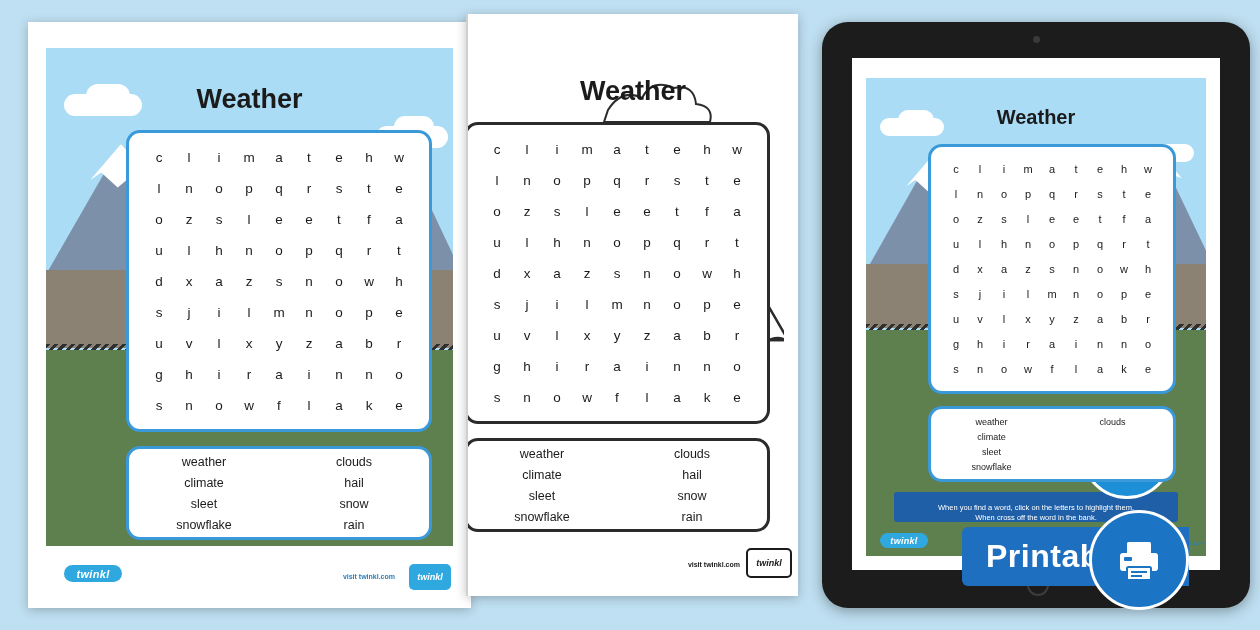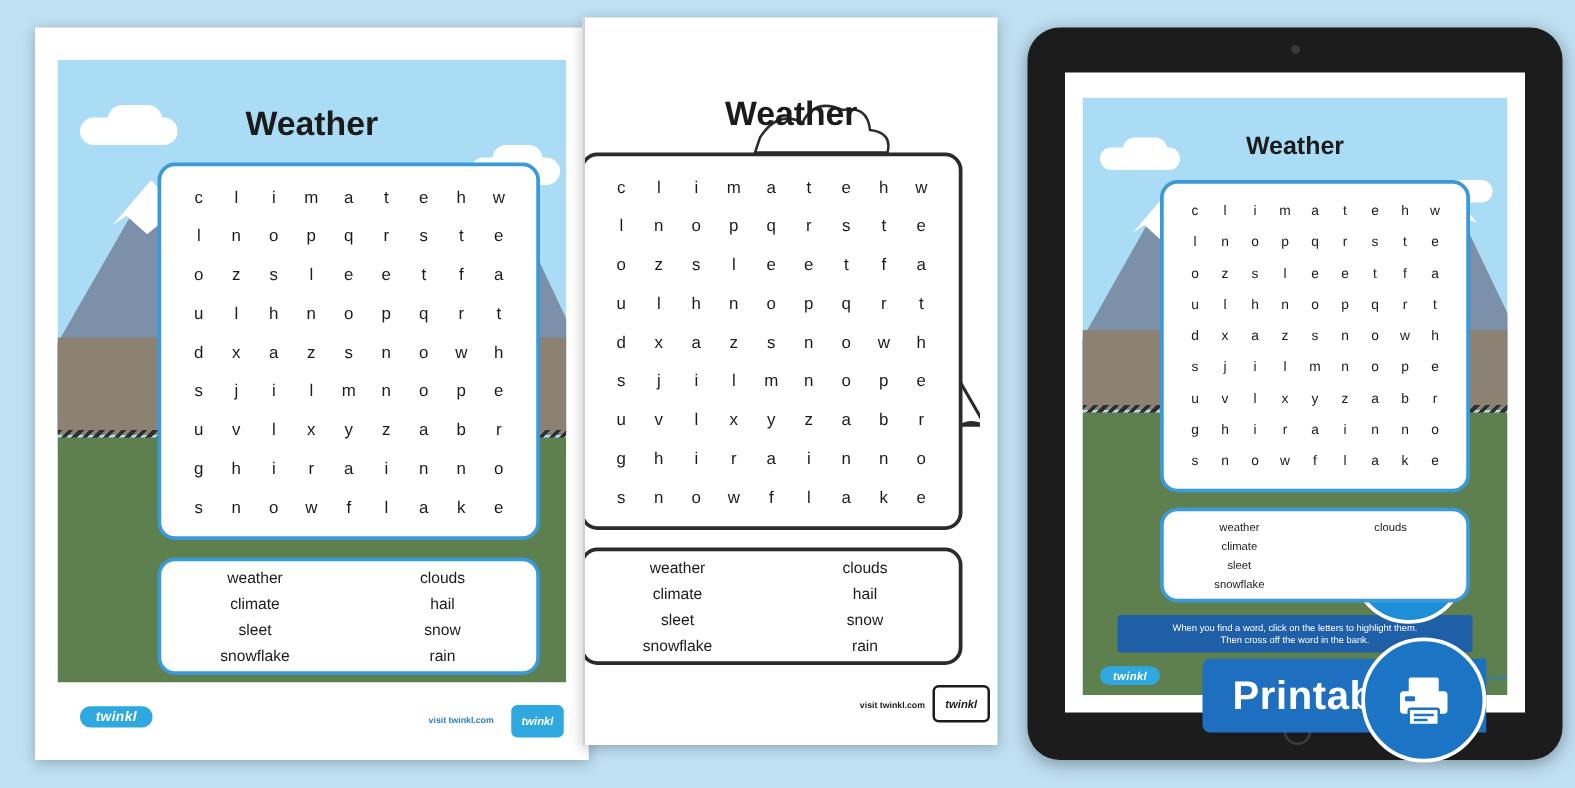--- a/index.html
+++ b/index.html
@@ -540,23 +540,23 @@
       <div class="bank-word">weather</div>
       <div class="bank-word">clouds</div>
       <div class="bank-word">climate</div>
       <div></div>
       <div class="bank-word">sleet</div>
       <div></div>
       <div class="bank-word">snowflake</div>
       <div></div>
     </div>
 
-    <div class="instr" style="left:42px; top:434px; width:284px; height:30px; font-size:7.5px;">
+    <div class="instr" style="left:42px; top:434px; width:284px; height:30px; font-size:7.5px;justify-content:flex-end;">
       <div>When you find a word, click on the letters to highlight them.</div>
-      <div>Then cross off the word in the bank.</div>
+      <div>When cross off the word in the bank.</div>
     </div>
 
     <div class="twinkl-logo" style="left:28px; bottom:22px; width:48px; height:15px; font-size:9px;">twinkl</div>
     <div class="visit" style="right:14px; bottom:24px; font-size:6px;">visit twinkl.com</div>
   </div>
   <div class="home-btn"></div>
 </div>
 
 <div class="badge" id="badge-digital">
   <div class="pill">Digital</div>

